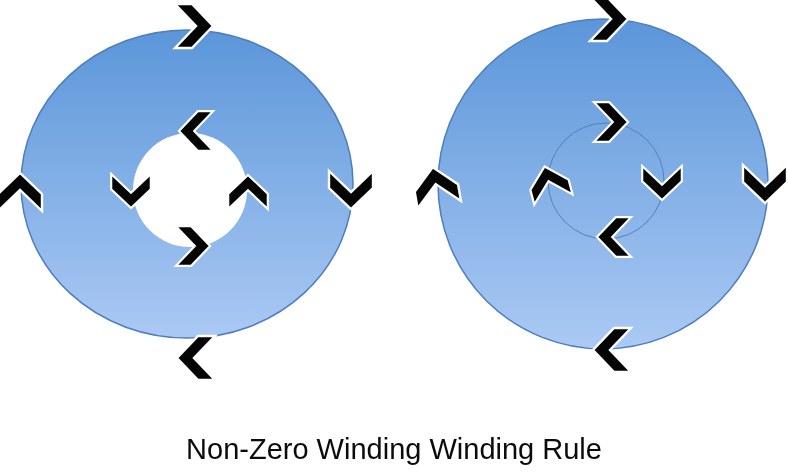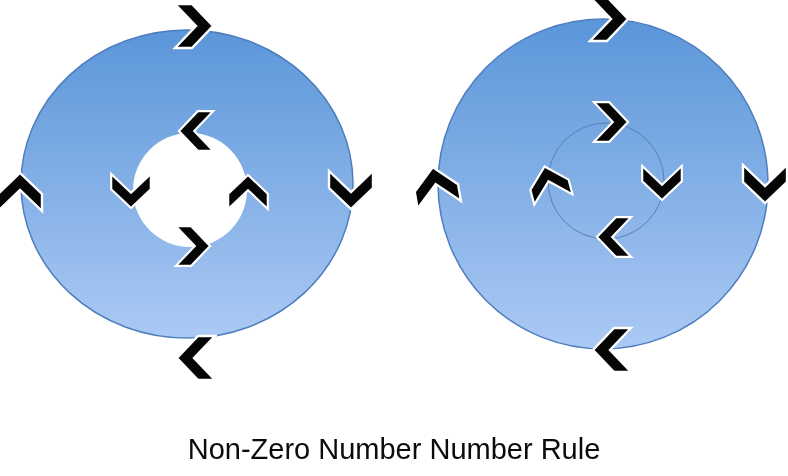--- a/index.html
+++ b/index.html
@@ -93,14 +93,14 @@
           <polygon points="-19,-22 -2,-22 19,0 -2,22 -19,22 2,0" fill="#050505" stroke="#ffffff" stroke-width="2.4" stroke-linejoin="miter"></polygon>
         </g>
         <g transform="translate(614,237) rotate(180) scale(0.9)">
           <polygon points="-19,-22 -2,-22 19,0 -2,22 -19,22 2,0" fill="#050505" stroke="#ffffff" stroke-width="2.4" stroke-linejoin="miter"></polygon>
         </g>
         <g transform="translate(549,183) rotate(255) scale(0.9)">
           <polygon points="-19,-22 -2,-22 19,0 -2,22 -19,22 2,0" fill="#050505" stroke="#ffffff" stroke-width="2.4" stroke-linejoin="miter"></polygon>
         </g>
       </g>
     </svg>
-  <div class="title">Non-Zero Number Number Rule</div>
+  <div class="title">Non-Zero Winding Winding Rule</div>
 </div>
 
 </body></html>

